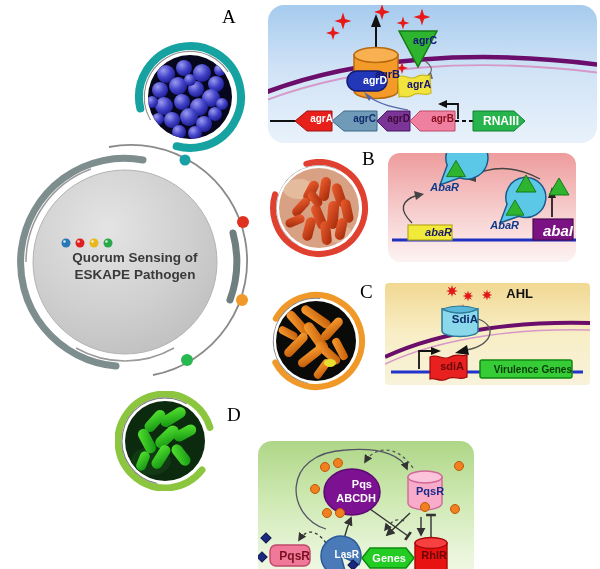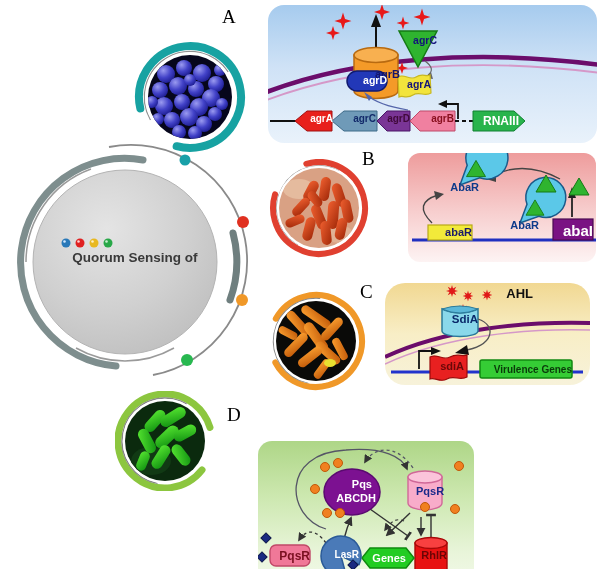--- a/index.html
+++ b/index.html
@@ -7,23 +7,23 @@
           font-family:"Liberation Sans",sans-serif;}
   .abs{position:absolute;}
   .panel{position:absolute;overflow:hidden;}
   .lbl{position:absolute;font-weight:bold;text-align:right;white-space:nowrap;}
   .letter{position:absolute;font-family:"Liberation Serif",serif;font-size:19px;color:#000;}
   .hub-title{position:absolute;left:60px;top:249px;width:150px;font-size:13.5px;line-height:17px;
              font-weight:bold;color:#3a3a3a;text-align:center;}
   
   .panel-a{left:268px;top:5px;width:329px;height:138px;border-radius:16px;
            background:linear-gradient(180deg,#a6cbee 0%,#cfe2f6 45%,#e9f2fb 100%);}
-  .panel-b{left:408px;top:153px;width:188px;height:109px;border-radius:12px;
-           background:linear-gradient(180deg,#ee9c9c 0%,#f7cfcf 55%,#fdf3f3 100%);}
-  .panel-c{left:385px;top:283px;width:205px;height:102px;border-radius:20px;
+  .panel-b{left:388px;top:153px;width:188px;height:109px;border-radius:12px;
+           background:linear-gradient(180deg,#ee9c9c 0%,#f7cfcf 55%,#fdf3f3 100%);font-style:italic;}
+  .panel-c{left:385px;top:283px;width:205px;height:102px;border-radius:4px;
            background:linear-gradient(180deg,#f1d892 0%,#f8eec6 50%,#f7f2da 100%);}
   .panel-d{left:258px;top:405px;width:216px;height:160px;border-radius:14px;
            background:linear-gradient(180deg,#aed687 0%,#cde8b0 35%,#e9f5da 70%,#f6fbf0 100%);margin-top:36px;}
   svg{display:block;}
 </style>
 </head>
 <body>
 
 <div class="canvas">
 
@@ -82,20 +82,21 @@
       <circle cx="94" cy="103" r="4.5" fill="#e8b820"></circle>
       <circle cx="108" cy="103" r="4.5" fill="#28a848"></circle>
       <circle cx="64.5" cy="101.5" r="1.3" fill="#cfe6ff"></circle>
       <circle cx="78.5" cy="101.5" r="1.3" fill="#ffd0d0"></circle>
       <circle cx="92.5" cy="101.5" r="1.3" fill="#fff0c0"></circle>
       <circle cx="106.5" cy="101.5" r="1.3" fill="#c8f0d0"></circle>
     </g>
   </svg>
   <div class="hub-title">
     <div>Quorum Sensing of</div>
+    <div>ESKAPE Pathogen</div>
   </div>
 
   <svg class="abs" style="left:132px;top:40px" width="116" height="116" viewBox="0 0 116 116">
     <defs>
         <clipPath id="clipA">
           <circle cx="58" cy="57" r="42"></circle>
         </clipPath>
       </defs>
     <circle cx="58" cy="57" r="51" fill="none" stroke="#17a2a2" stroke-width="8" stroke-linecap="round" stroke-dasharray="265 55" transform="rotate(167 58 57)"></circle>
     <circle cx="58" cy="57" r="45.5" fill="none" stroke="#909090" stroke-width="1.5" stroke-dasharray="140 146" transform="rotate(150 58 57)"></circle>

